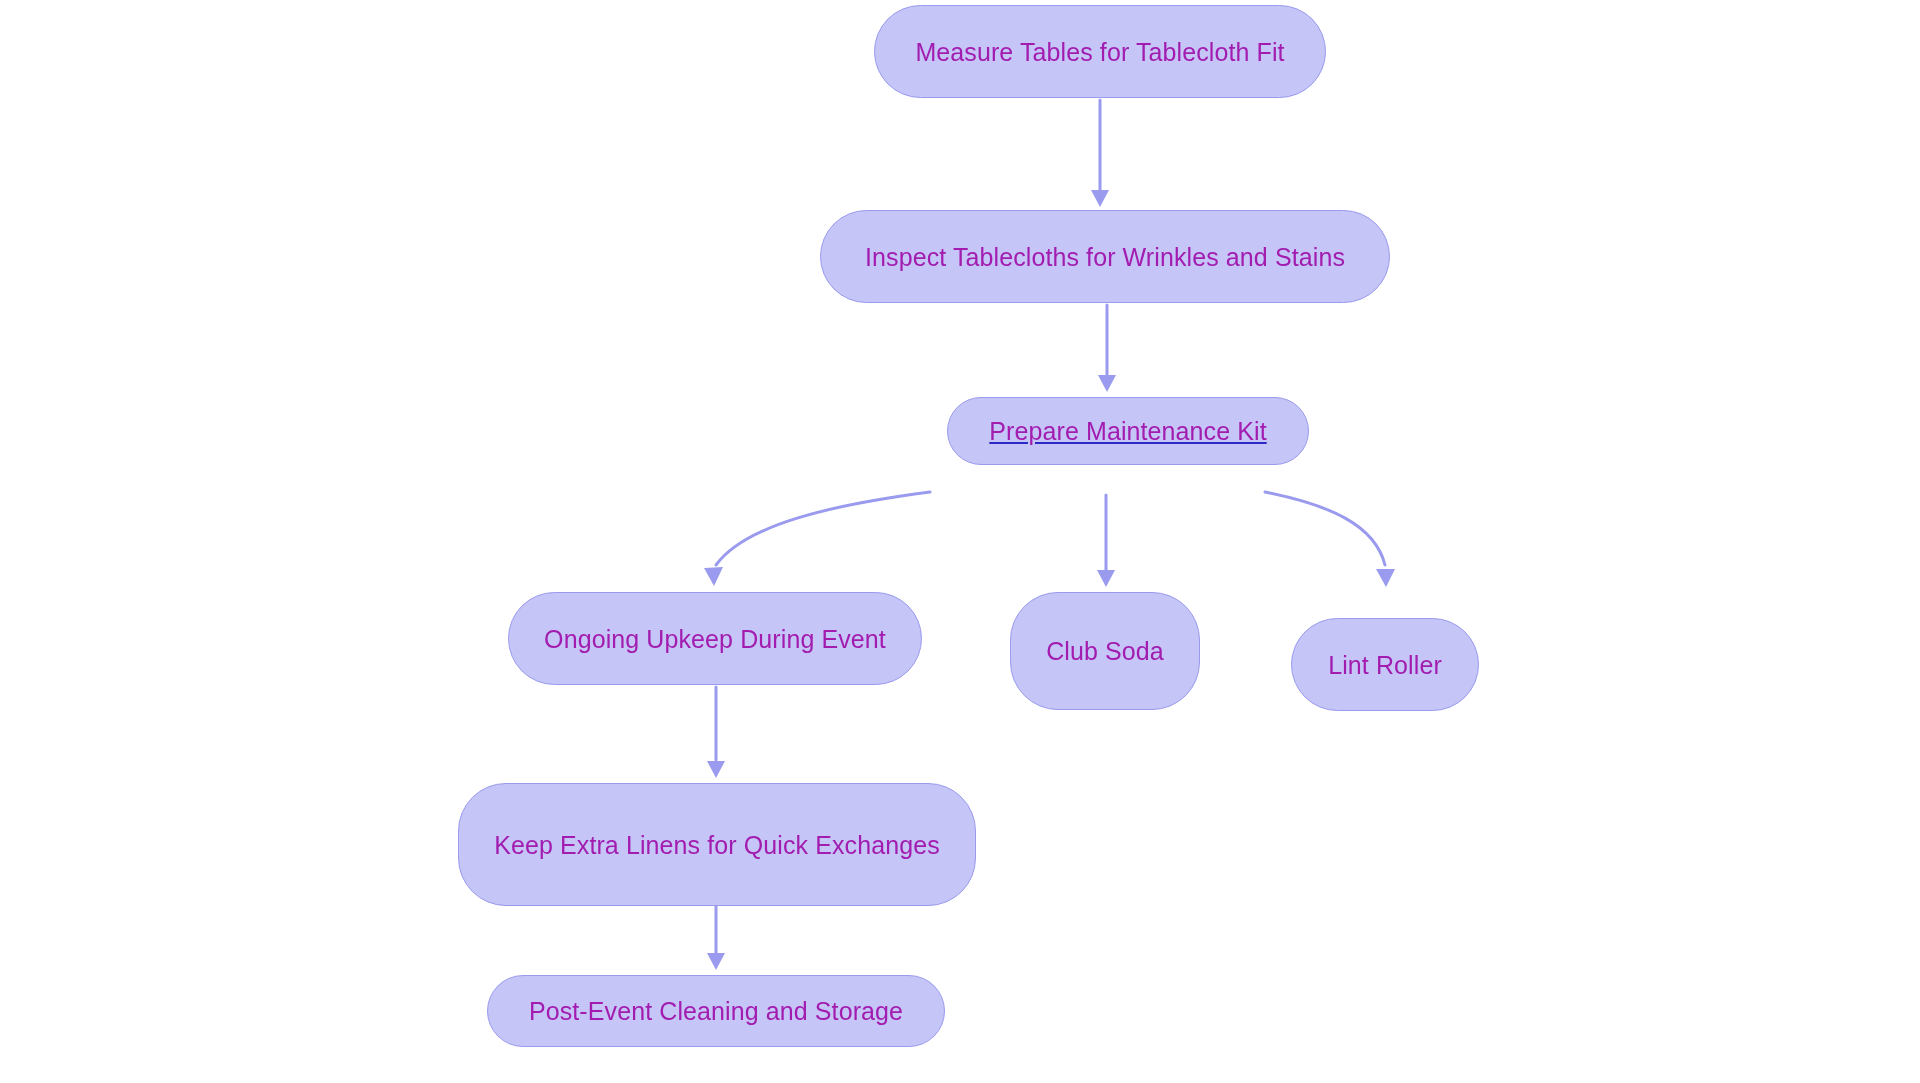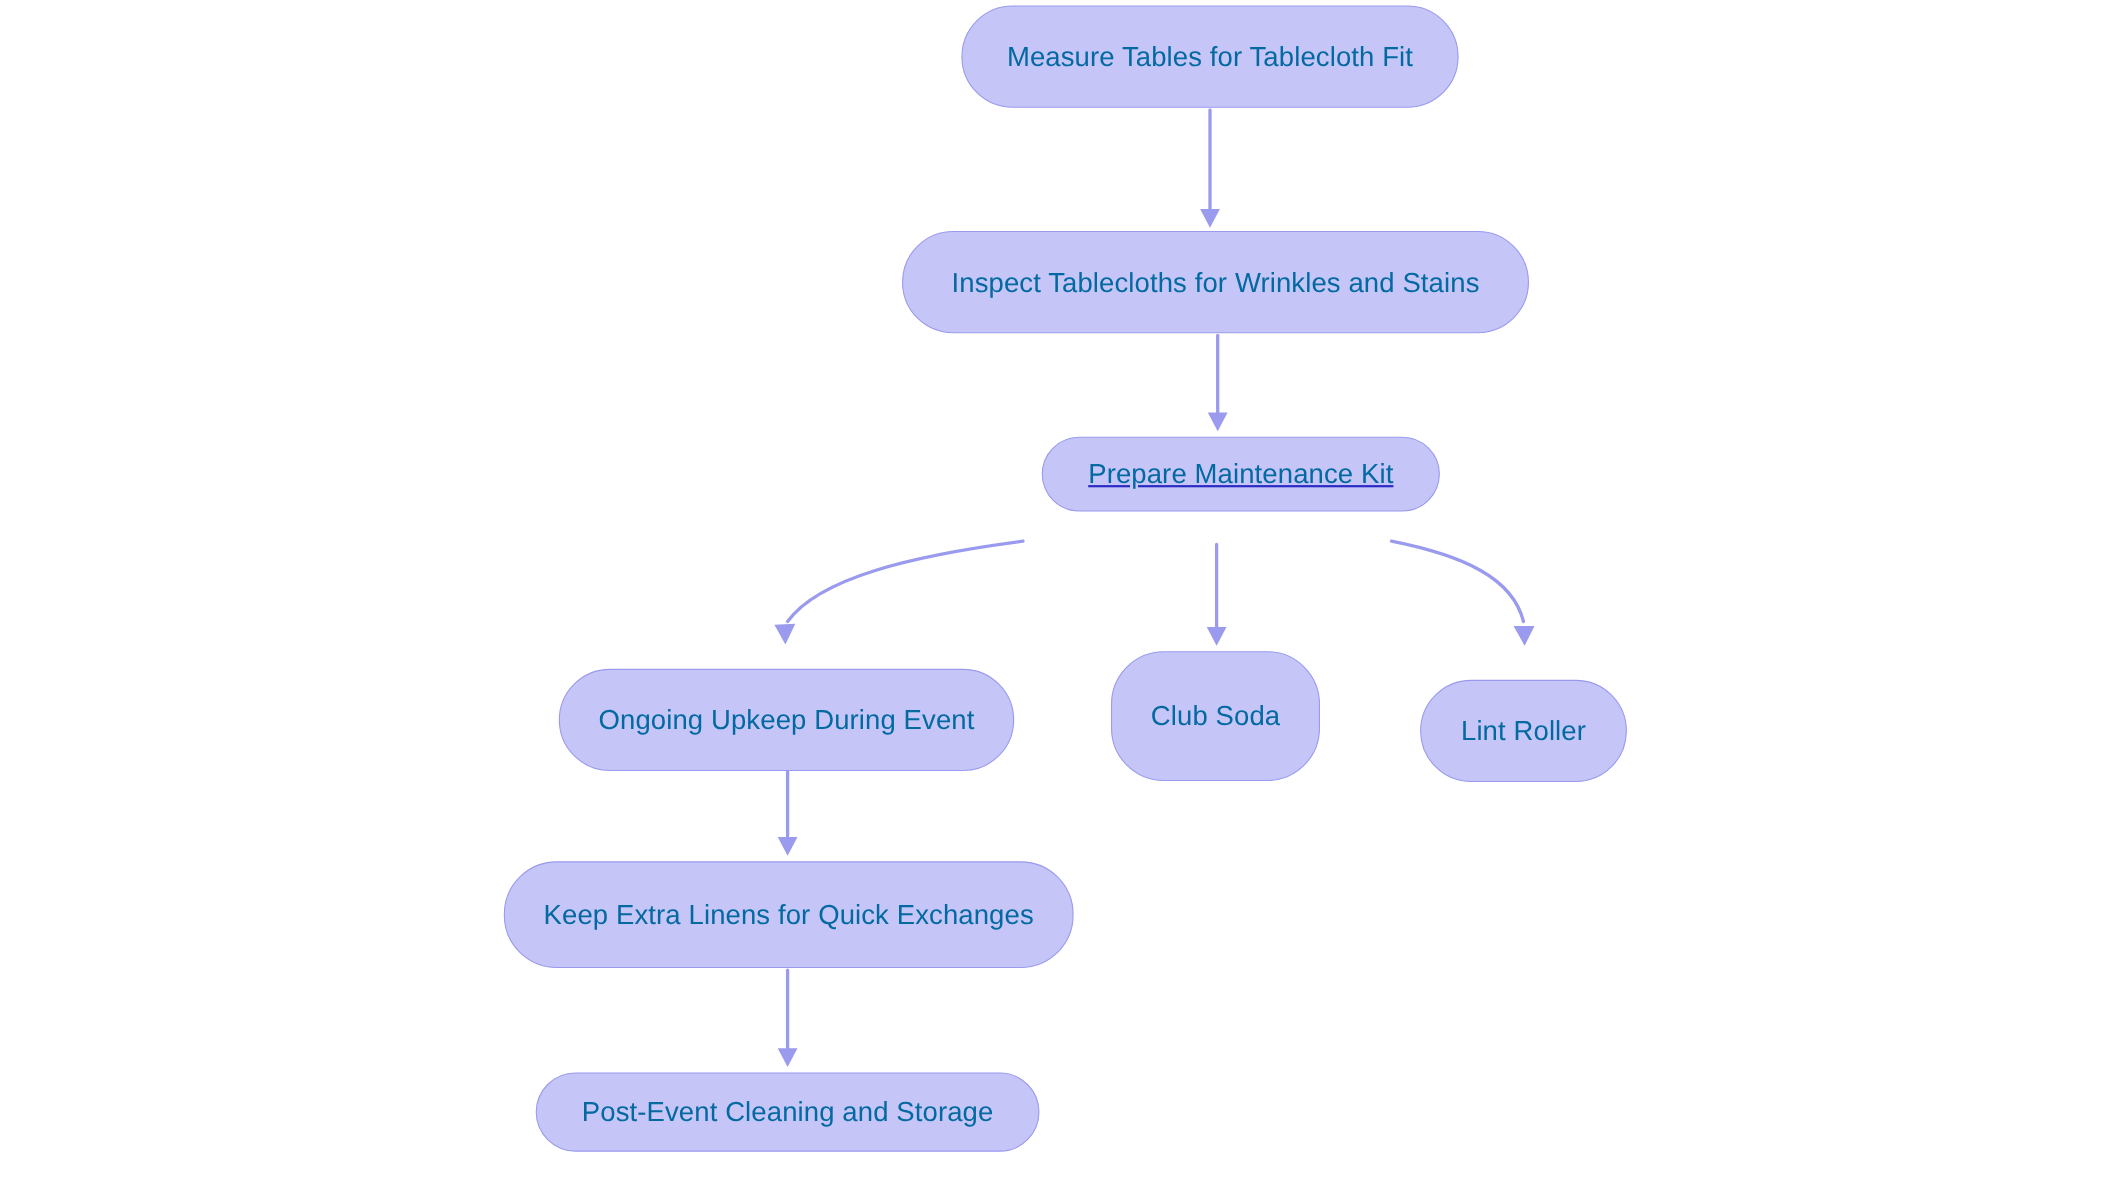--- a/index.html
+++ b/index.html
@@ -45,21 +45,21 @@
     font-weight: 400;
     letter-spacing: 0.1px;
     line-height: 1.2;
     text-align: center;
     white-space: nowrap;
     padding: 0 18px;
   }
 
   .node-label {
     display: block;
-    color: #0369a1;
+    color: #a21caf;
   }
 </style>
 </head>
 <body>
 
 <div id="flowchart-canvas">
 
   <svg id="edge-layer" viewBox="0 0 1920 1083" xmlns="http://www.w3.org/2000/svg">
       <g>
         <path d="M 1100 100 L 1100 190" fill="none" stroke="#9a9aee" stroke-width="3" stroke-linecap="round"></path>
@@ -94,30 +94,30 @@
   <div id="node-layer">
       <div class="node" style="left: 874px; top: 5px; width: 452px; height: 93px; background: rgb(197, 197, 248); border-color: rgb(154, 154, 238); color: rgb(43, 43, 196);">
         <span class="node-label">Measure Tables for Tablecloth Fit</span>
       </div>
       <div class="node" style="left: 820px; top: 210px; width: 570px; height: 93px; background: rgb(197, 197, 248); border-color: rgb(154, 154, 238); color: rgb(43, 43, 196);">
         <span class="node-label">Inspect Tablecloths for Wrinkles and Stains</span>
       </div>
       <div class="node" style="left: 947px; top: 397px; width: 362px; height: 68px; background: rgb(197, 197, 248); border-color: rgb(154, 154, 238); color: rgb(43, 43, 196); text-decoration: underline;">
         <span class="node-label">Prepare Maintenance Kit</span>
       </div>
-      <div class="node" style="left: 508px; top: 592px; width: 414px; height: 93px; background: rgb(197, 197, 248); border-color: rgb(154, 154, 238); color: rgb(43, 43, 196); margin-top: 16px;">
+      <div class="node" style="left: 508px; top: 592px; width: 414px; height: 93px; background: rgb(197, 197, 248); border-color: rgb(154, 154, 238); color: rgb(43, 43, 196);">
         <span class="node-label">Ongoing Upkeep During Event</span>
       </div>
       <div class="node" style="left: 1010px; top: 592px; width: 190px; height: 118px; background: rgb(197, 197, 248); border-color: rgb(154, 154, 238); color: rgb(43, 43, 196);">
         <span class="node-label">Club Soda</span>
       </div>
       <div class="node" style="left: 1291px; top: 592px; width: 188px; height: 93px; background: rgb(197, 197, 248); border-color: rgb(154, 154, 238); color: rgb(43, 43, 196); margin-top: 26px;">
         <span class="node-label">Lint Roller</span>
       </div>
-      <div class="node" style="left: 458px; top: 783px; width: 518px; height: 97px; background: rgb(197, 197, 248); border-color: rgb(154, 154, 238); color: rgb(43, 43, 196);">
+      <div class="node" style="left: 458px; top: 783px; width: 518px; height: 123px; background: rgb(197, 197, 248); border-color: rgb(154, 154, 238); color: rgb(43, 43, 196);">
         <span class="node-label">Keep Extra Linens for Quick Exchanges</span>
       </div>
       <div class="node" style="left: 487px; top: 975px; width: 458px; height: 72px; background: rgb(197, 197, 248); border-color: rgb(154, 154, 238); color: rgb(43, 43, 196);">
         <span class="node-label">Post-Event Cleaning and Storage</span>
       </div>
     </div>
 
 </div>
 
 </body></html>

